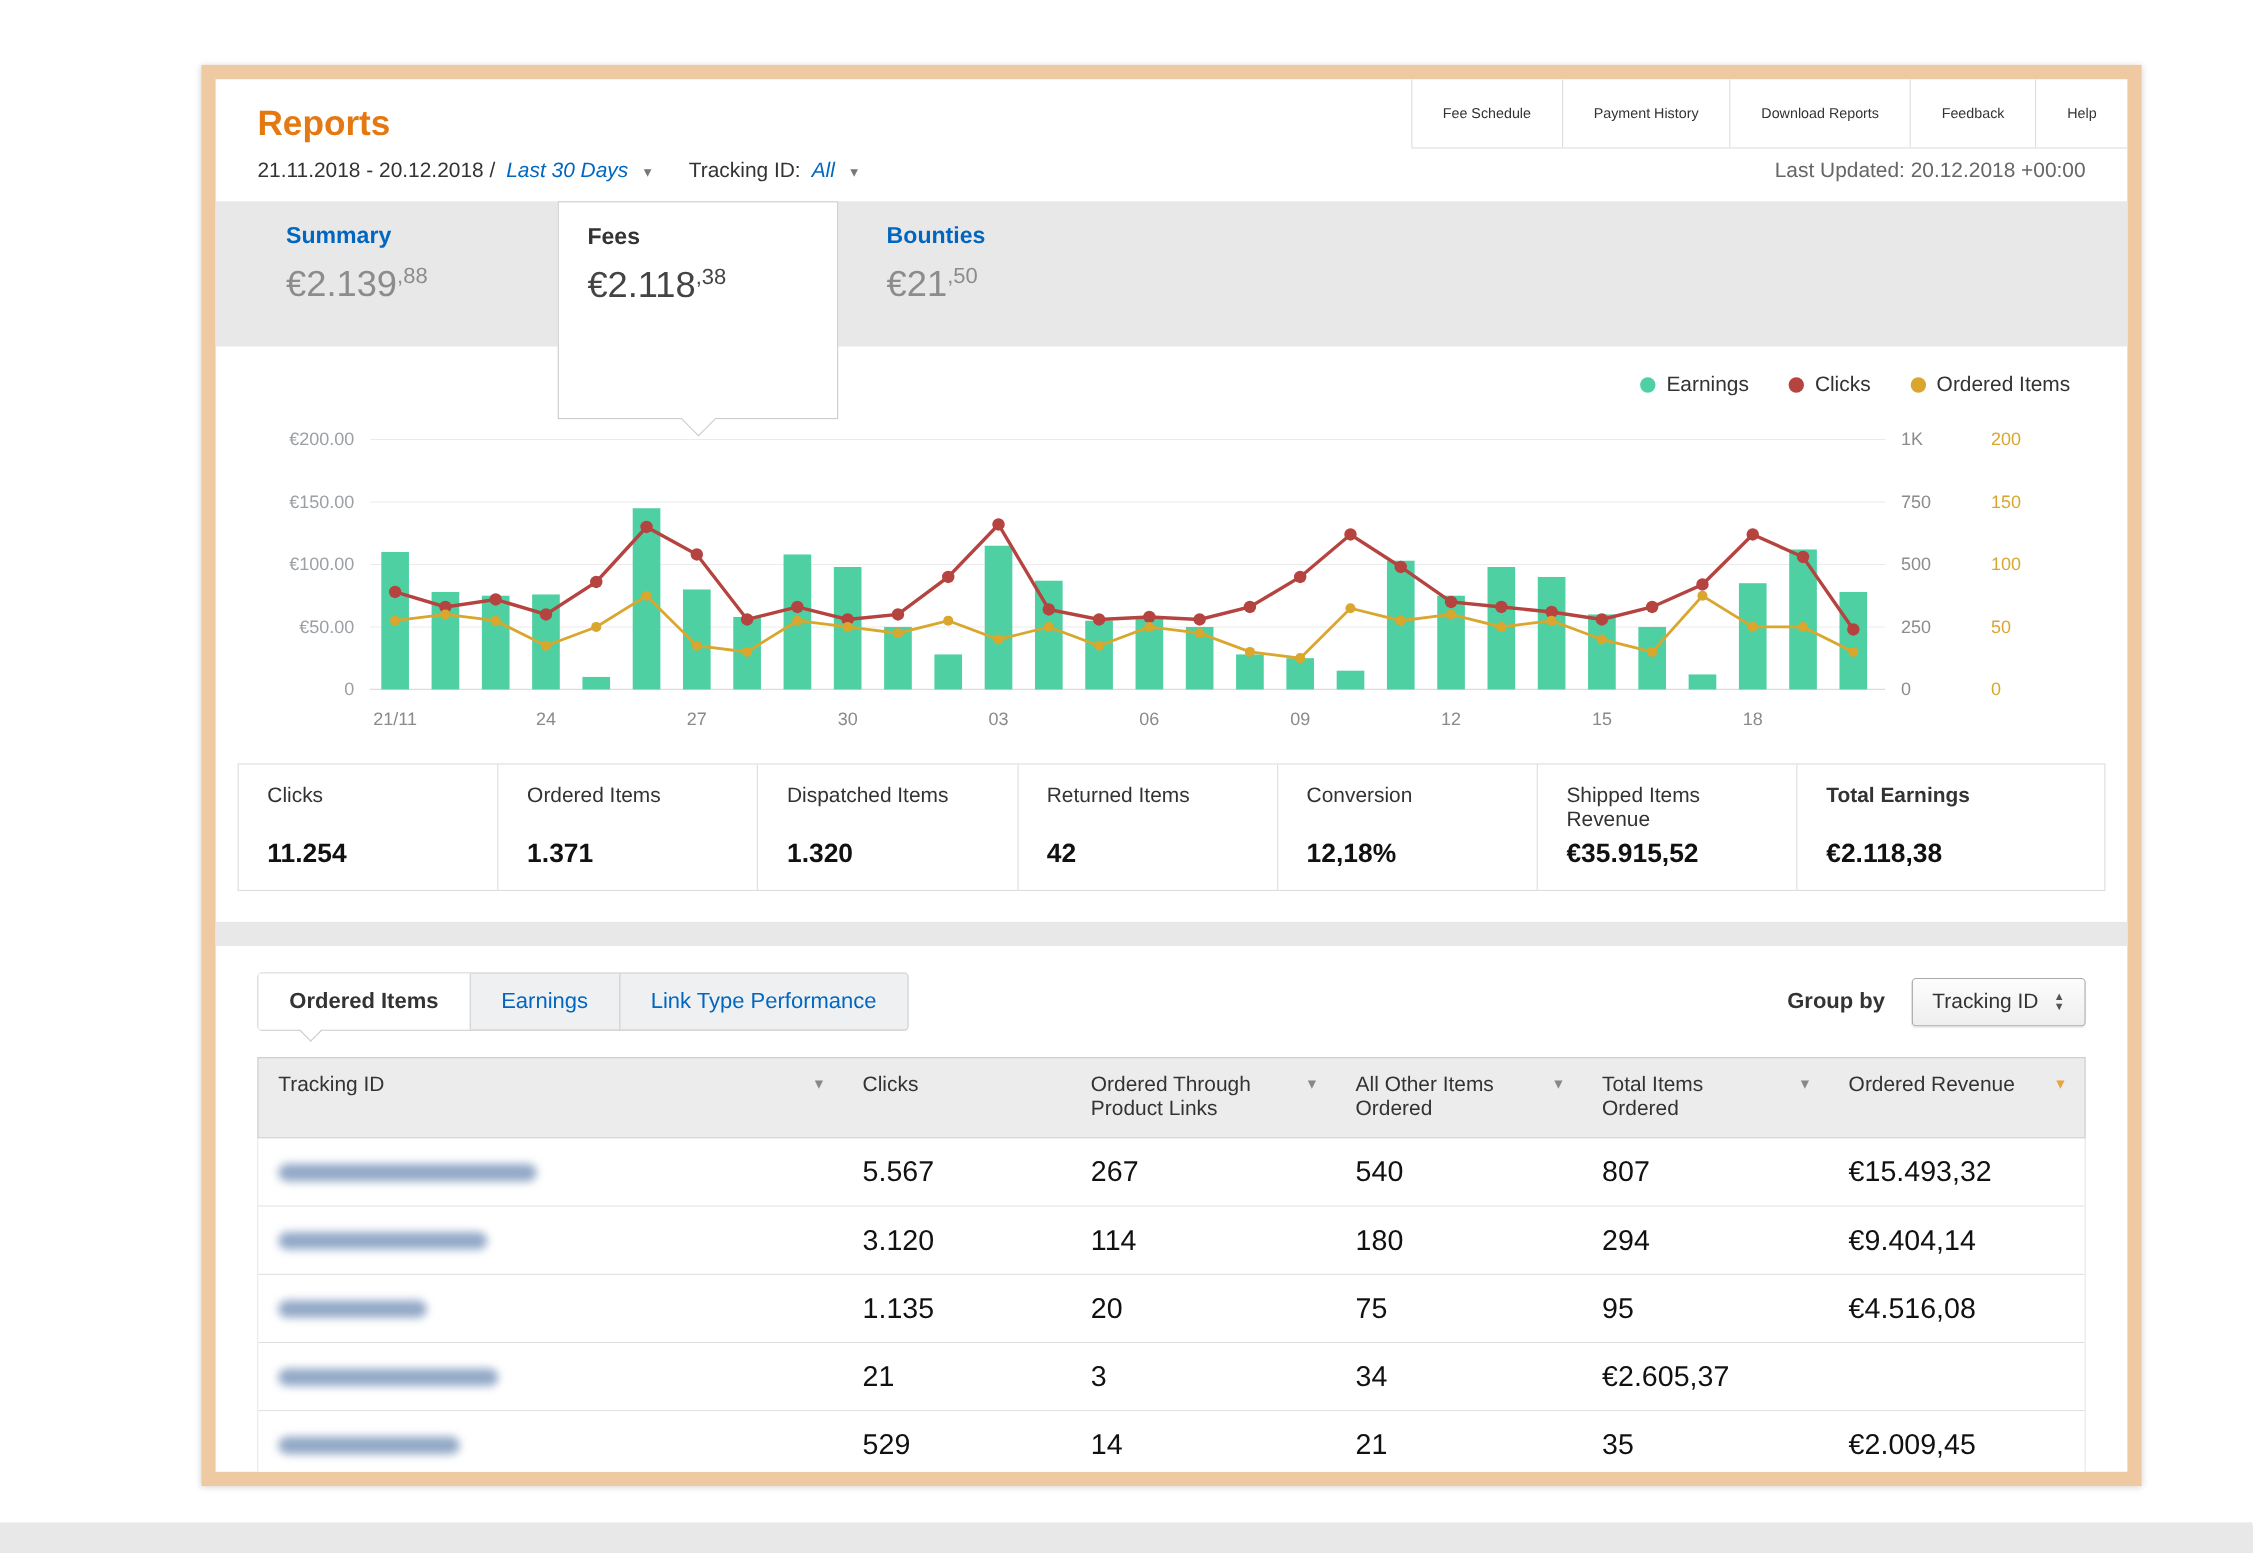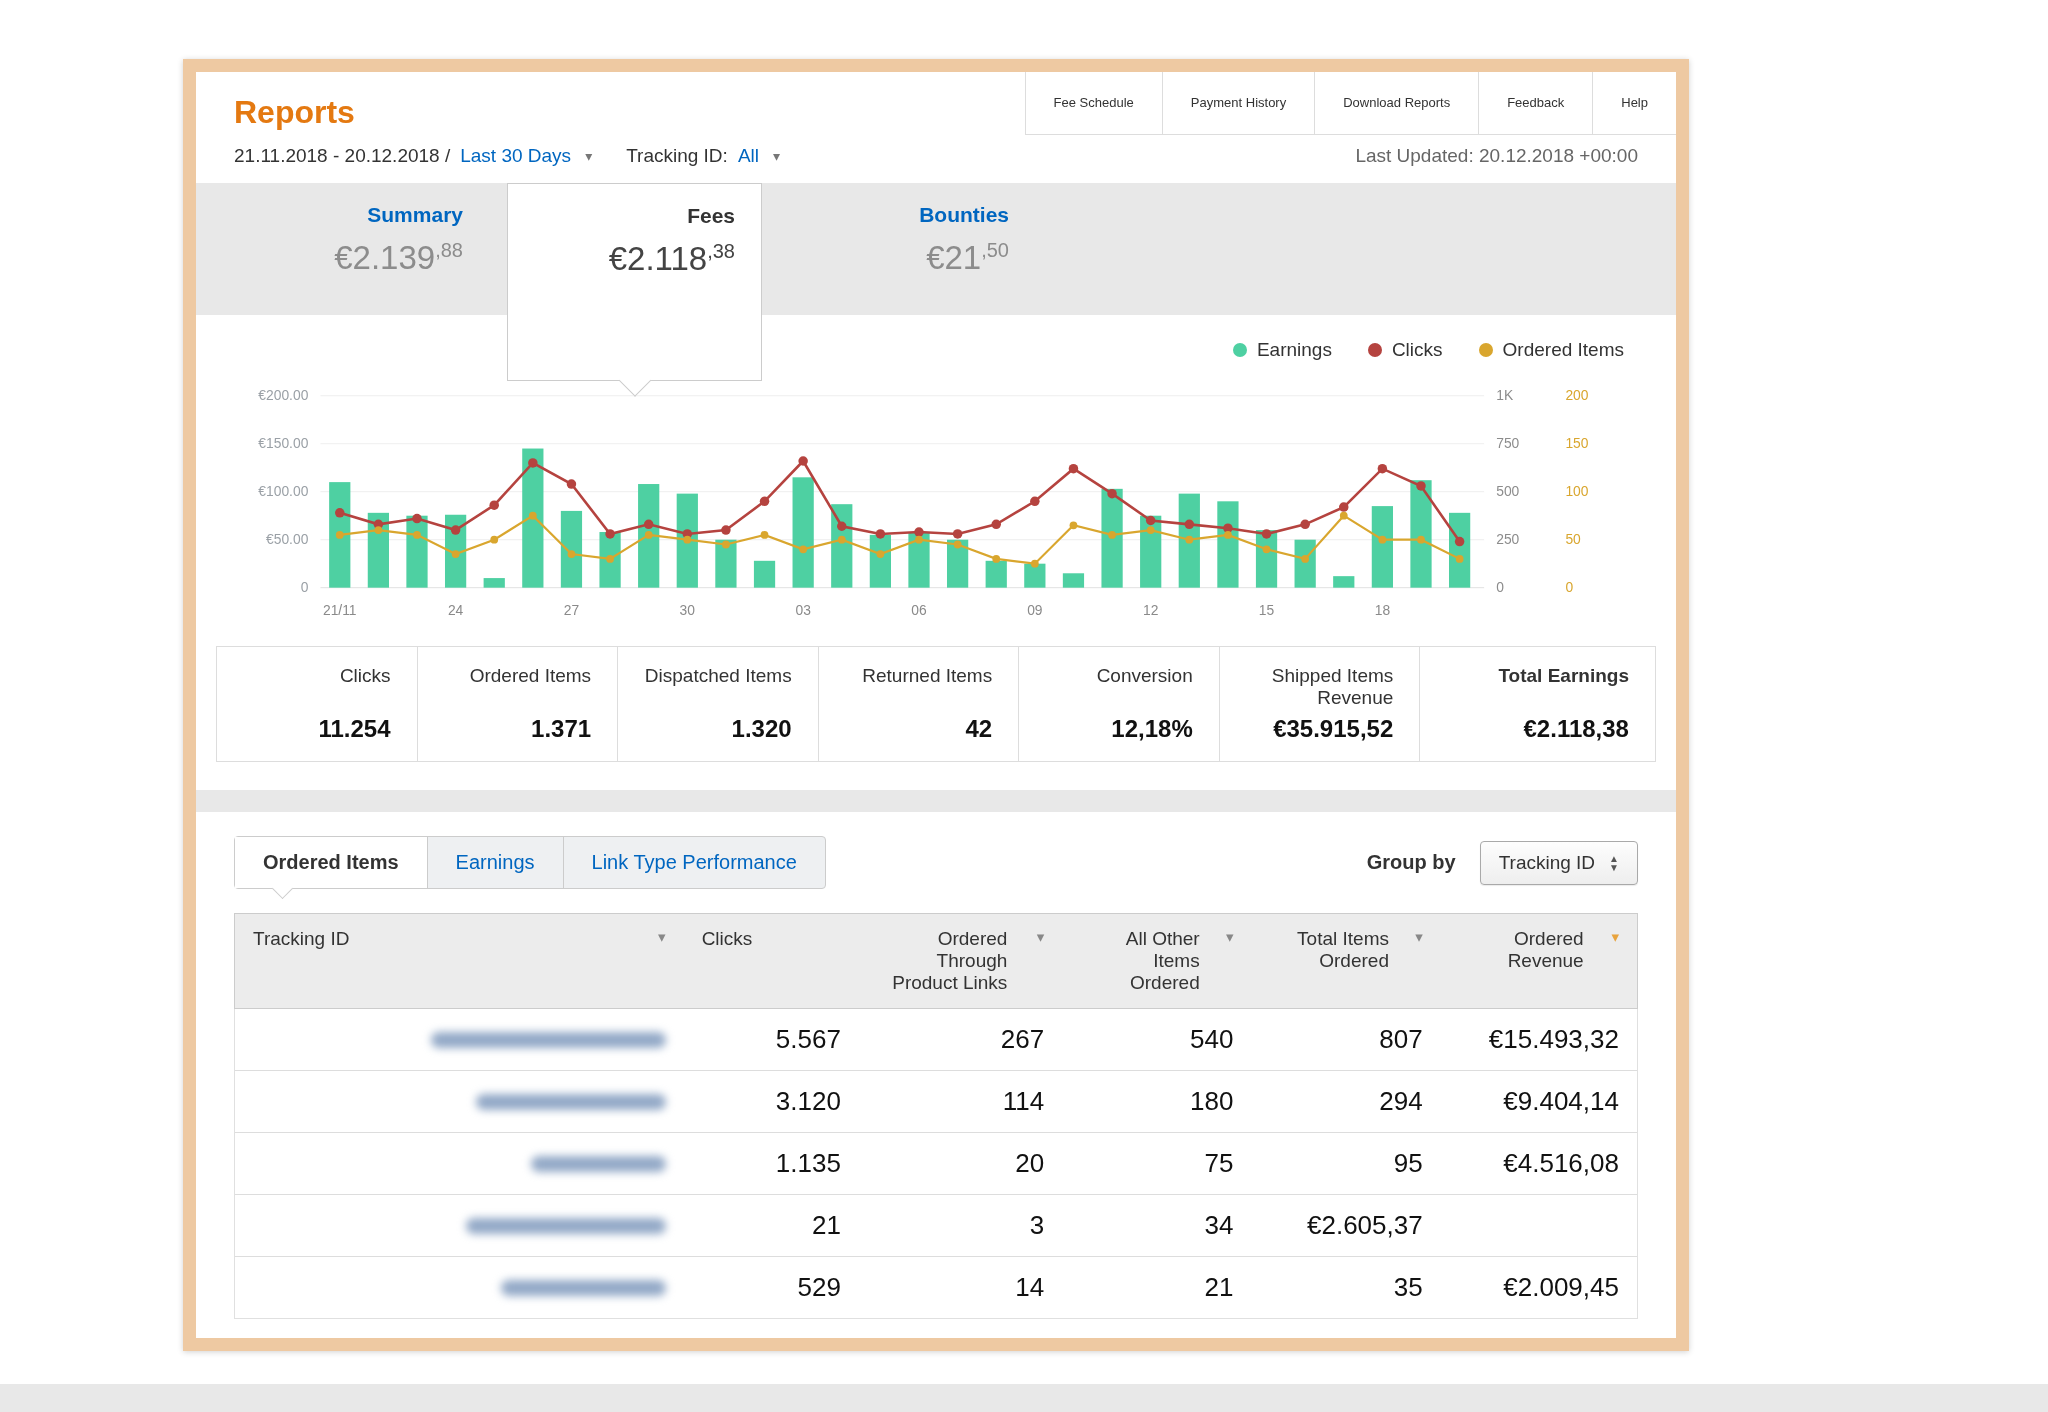--- a/index.html
+++ b/index.html
@@ -1,32 +1,32 @@
 <!DOCTYPE html>
 <html><head>
 <meta charset="utf-8">
 <style>
   * { margin:0; padding:0; box-sizing:border-box; }
   html,body { width:2048px; height:1412px; background:#ffffff; font-family:"Liberation Sans", sans-serif; }
   #screen { position:relative; width:2048px; height:1412px; overflow:hidden; background:#fff; }
   #bottom-band { position:absolute; left:0; bottom:0; width:100%; height:28px; background:#e8e8e8; }
 
-  #frame { position:absolute; left:183px; top:59px; width:1506px; height:1292px;
-           border:13px solid #eec9a2; background:#fff; overflow:hidden; box-shadow:0 1px 6px rgba(0,0,0,.18);text-align:right; }
+  #frame { position:absolute; left:183px; top:59px; width:1764px; height:1292px;
+           border:13px solid #eec9a2; background:#fff; overflow:hidden; box-shadow:0 1px 6px rgba(0,0,0,.18); }
 
   
   .hdr { display:flex; justify-content:space-between; align-items:flex-start; }
   .reports { font-size:32px; color:#e47911; font-weight:bold; padding:22px 0 0 38px; }
   .topnav { display:flex; border-bottom:1px solid #ddd; }
   .topnav-item { padding:0 28px; height:62px; line-height:62px; font-size:13px; color:#333; border-left:1px solid #ddd; cursor:pointer; white-space:nowrap; }
 
   
   .filters { display:flex; justify-content:space-between; align-items:center; padding:10px 38px 16px; font-size:19px; color:#333; }
   .filters-left { display:flex; align-items:center; gap:10px; }
-  .link { color:#0066c0; cursor:pointer; }
+  .link { color:#0066c0; cursor:pointer;font-style:italic; }
   .caret { color:#777; font-size:14px; margin-left:4px; }
   .lastupd { color:#666; }
 
   
   .cards { background:#e8e8e8; height:132px; display:flex; gap:18px; padding:0 0 0 38px; position:relative; }
   .card { width:255px; padding:20px 26px; }
   .card-label { font-size:21px; font-weight:bold; color:#333; }
   .card-label.blue { color:#0066c0; }
   .card-value { font-size:33px; color:#8c8c8c; margin-top:12px; }
   .card-value sup { font-size:20px; }

